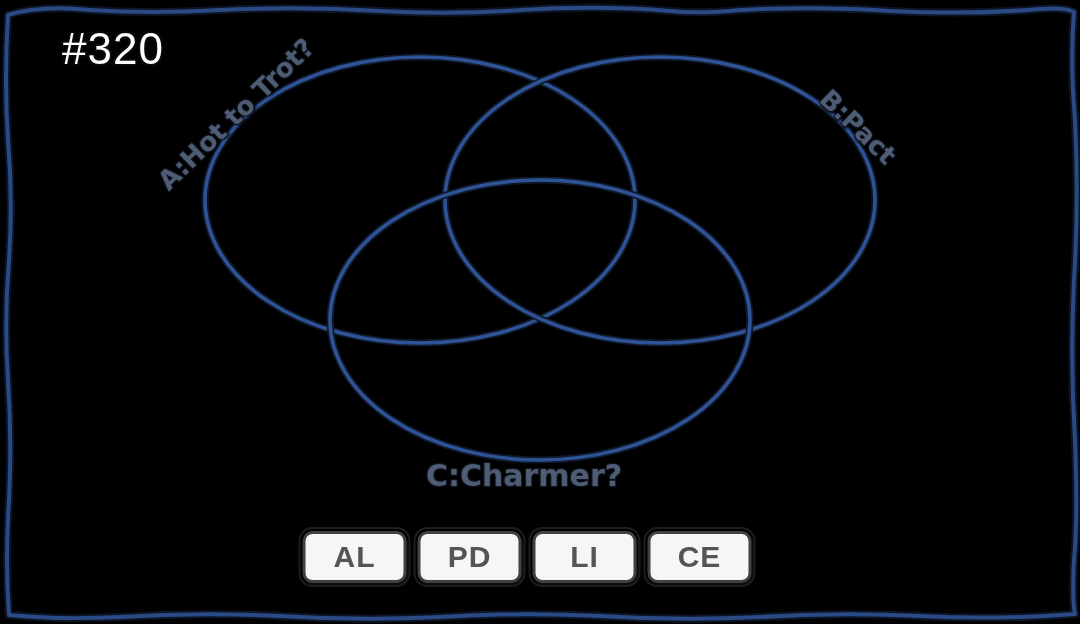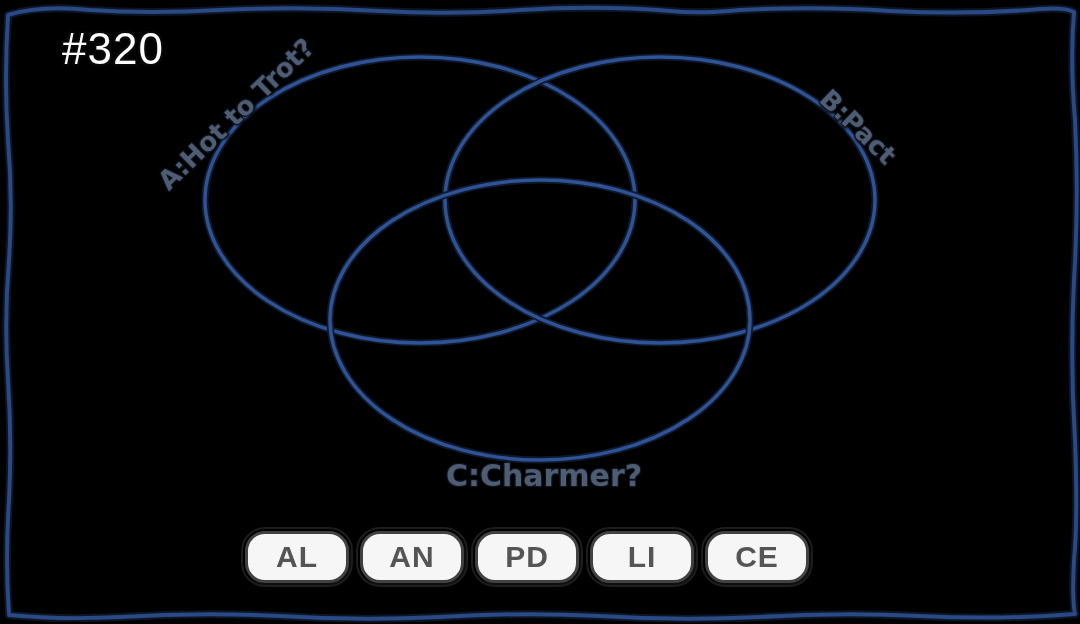--- a/index.html
+++ b/index.html
@@ -56,40 +56,40 @@
     font-size: 26px;
     transform: translate(-50%, -50%) rotate(-44deg);
   }
   .set-label.label-b {
     left: 858px;
     top: 127px;
     font-size: 26px;
     transform: translate(-50%, -50%) rotate(44deg);
   }
   .set-label.label-c {
-    left: 544px;
+    left: 524px;
     top: 475px;
     font-size: 30px;
     transform: translate(-50%, -50%);
   }
   .answer-tray {
     position: absolute;
     left: 527px;
     top: 531px;
     transform: translateX(-50%);
     display: flex;
     gap: 11px;
   }
   .answer-button {
     width: 104px;
     height: 52px;
     box-sizing: border-box;
     background: #f6f6f6;
     border: 3px solid #414141;
-    border-radius: 20px;
+    border-radius: 10px;
     outline: 2px solid #1d1d1d;
     outline-offset: 2px;
     display: flex;
     align-items: center;
     justify-content: center;
     font-family: "Liberation Sans", sans-serif;
     font-size: 30px;
     font-weight: 800;
     letter-spacing: 1px;
     color: #555555;
@@ -128,19 +128,18 @@
   <div class="puzzle-number">#320</div>
 
   <div class="set-label label-a">A:Hot to Trot?</div>
 
   <div class="set-label label-b">B:Pact</div>
 
   <div class="set-label label-c">C:Charmer?</div>
 
   <div class="answer-tray">
     <div class="answer-button">AL</div>
-    <div class="answer-button">AN</div>
     <div class="answer-button">PD</div>
     <div class="answer-button">LI</div>
     <div class="answer-button">CE</div>
   </div>
 
 </div>
 
 </body></html>

